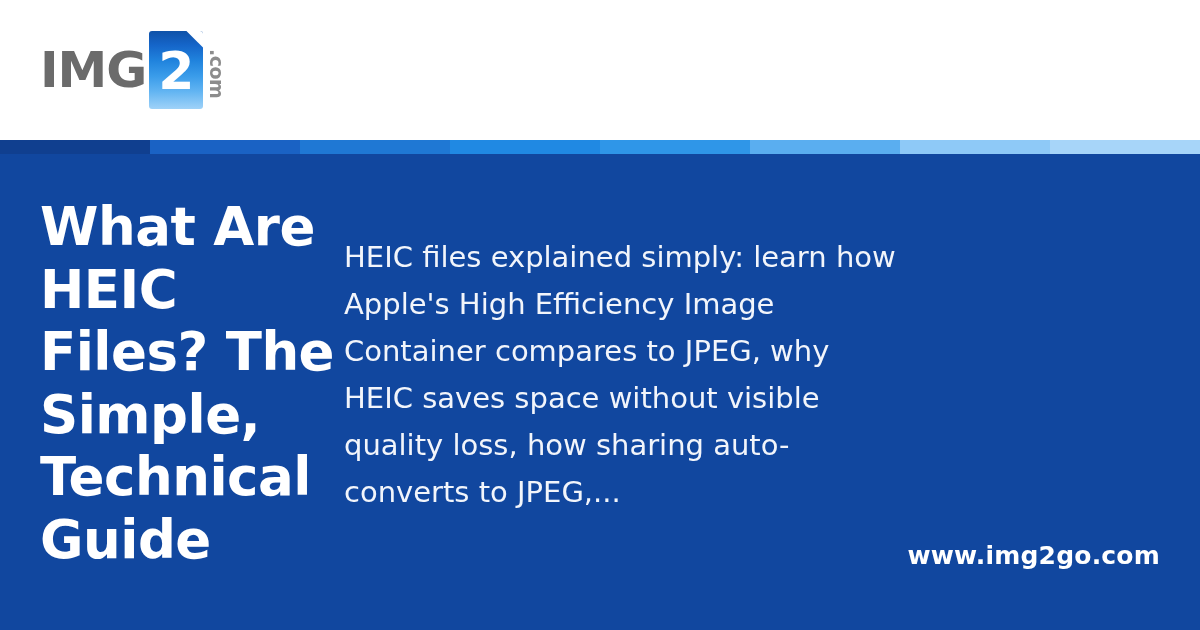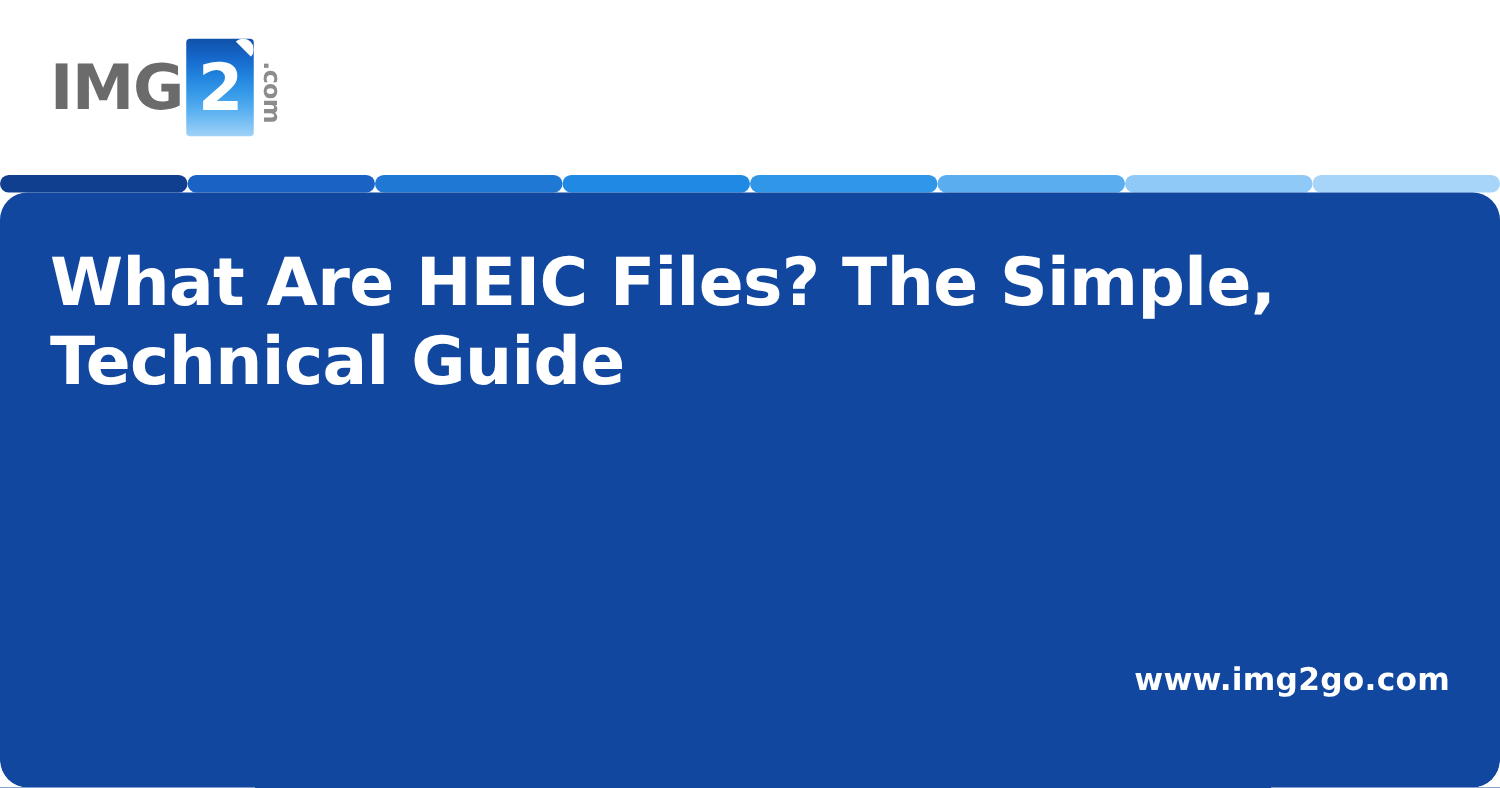--- a/index.html
+++ b/index.html
@@ -1,15 +1,15 @@
 <!DOCTYPE html>
 <html><head>
 <meta charset="utf-8">
 <style>
-  * { margin: 0; padding: 0; box-sizing: border-box; border-radius: 22px; }
+  * { margin: 0; padding: 0; box-sizing: border-box; }
 
   html, body {
     width: 1200px;
     height: 630px;
     overflow: hidden;
   }
 
   body {
     font-family: "Liberation Sans", "DejaVu Sans", sans-serif;
     background: #ffffff;
@@ -110,24 +110,22 @@
 
   .strip-seg {
     flex: 1 1 0;
     height: 100%;
   }
 
   
   .body {
     flex: 1 1 auto;
     background: #11479f;
-    padding: 42px 40px 12px 40px;
+    padding: 42px 40px 0 40px;
     display: flex;
-    flex-direction: column;
-    align-items: flex-end;
   }
 
   .title {
     font-family: "DejaVu Sans", "Liberation Sans", sans-serif;
     font-size: 53px;
     font-weight: bold;
     color: #ffffff;
     line-height: 1.18;
     letter-spacing: -0.5px;
     max-width: 1120px;
@@ -179,17 +177,18 @@
     <span class="strip-seg" style="background: rgb(32, 137, 227);"></span>
     <span class="strip-seg" style="background: rgb(47, 150, 232);"></span>
     <span class="strip-seg" style="background: rgb(90, 174, 240);"></span>
     <span class="strip-seg" style="background: rgb(142, 201, 247);"></span>
     <span class="strip-seg" style="background: rgb(167, 213, 249);"></span>
   </div>
 
   <div class="body" style="background: rgb(17, 71, 159);">
     <h1 class="title">What Are HEIC Files? The Simple, Technical Guide</h1>
 
+    <p class="description">HEIC files explained simply: learn how Apple's High Efficiency Image Container compares to JPEG, why HEIC saves space without visible quality loss, how sharing auto-converts to JPEG,...</p>
 
     <div class="site-url">www.img2go.com</div>
   </div>
 
 </div>
 
 </body></html>

